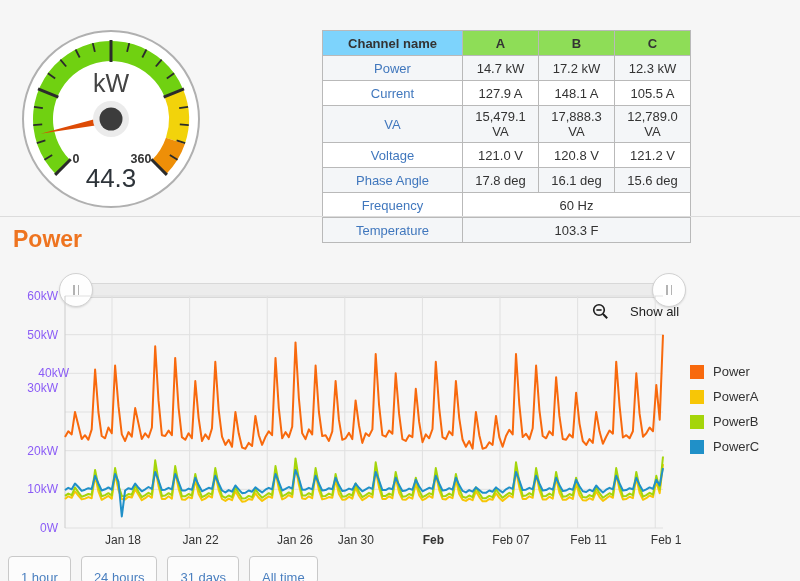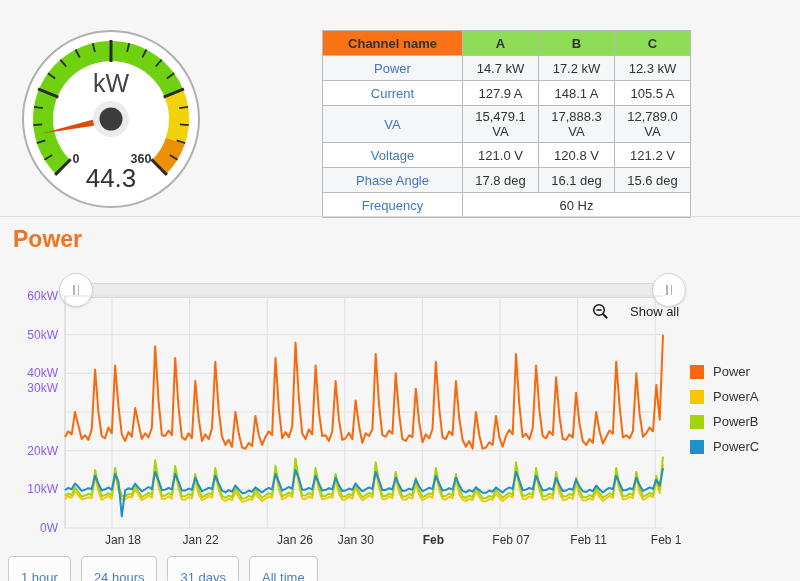--- a/index.html
+++ b/index.html
@@ -91,21 +91,21 @@
 
   <table class="chan-table">
     <colgroup>
         <col class="c-name">
         <col class="c-val">
         <col class="c-val">
         <col class="c-val">
       </colgroup>
     <thead>
         <tr id="chan-head">
-          <th style="background: #f97316;">Channel name</th>
+          <th style="background: #7dd3fc;">Channel name</th>
           <th style="background: rgb(142, 221, 87);">A</th>
           <th style="background: rgb(142, 221, 87);">B</th>
           <th style="background: rgb(142, 221, 87);">C</th>
         </tr>
       </thead>
     <tbody id="chan-body">
         <tr class="stripe">
           <td class="rowlabel">Power</td>
           <td>14.7 kW</td>
           <td>17.2 kW</td>
@@ -131,20 +131,24 @@
         </tr>
         <tr class="stripe">
           <td class="rowlabel">Phase Angle</td>
           <td>17.8 deg</td>
           <td>16.1 deg</td>
           <td>15.6 deg</td>
         </tr>
         <tr>
           <td class="rowlabel">Frequency</td>
           <td colspan="3">60 Hz</td>
+        </tr>
+        <tr class="stripe">
+          <td class="rowlabel">Temperature</td>
+          <td colspan="3">103.3 F</td>
         </tr>
       </tbody>
   </table>
 
   <div class="divider"></div>
 
   <h2 class="section-title" style="margin:0">Power</h2>
 
   <div class="slider-track"></div>
   <div class="slider-handle handle-left">
@@ -174,21 +178,21 @@
       <line x1="590.1999999999999" y1="0" x2="590.1999999999999" y2="232" stroke="#e0e0e0" stroke-width="1"></line>
       <line x1="0" y1="0" x2="0" y2="232" stroke="#cccccc" stroke-width="1"></line>
       <polyline points="0.0,203.0 3.3,200.3 6.7,201.8 10.0,195.3 13.4,199.5 16.7,203.4 20.0,202.6 23.4,201.1 26.7,202.2 30.1,179.8 33.4,195.3 36.7,203.8 40.1,201.8 43.4,199.9 46.8,202.6 50.1,177.9 53.5,194.1 56.8,203.0 60.1,203.4 63.5,200.7 66.8,201.5 70.2,193.3 73.5,198.7 76.8,204.2 80.2,202.2 83.5,199.5 86.9,201.8 90.2,172.1 93.5,189.9 96.9,203.0 100.2,203.0 103.6,200.3 106.9,202.6 110.2,175.9 113.6,192.6 116.9,203.4 120.3,203.8 123.6,201.1 126.9,202.2 130.3,183.7 133.6,198.0 137.0,204.2 140.3,202.6 143.7,199.9 147.0,201.5 150.3,177.9 153.7,194.1 157.0,203.0 160.4,204.9 163.7,202.6 167.0,204.2 170.4,195.3 173.7,201.1 177.1,205.7 180.4,205.3 183.7,203.0 187.1,203.8 190.4,197.2 193.8,201.8 197.1,204.9 200.4,202.6 203.8,200.3 207.1,201.8 210.5,175.9 213.8,192.6 217.2,203.4 220.5,201.8 223.8,199.1 227.2,201.1 230.5,170.1 233.9,188.7 237.2,202.6 240.5,203.0 243.9,200.3 247.2,202.2 250.6,177.9 253.9,194.1 257.2,203.4 260.6,202.6 263.9,201.1 267.3,201.8 270.6,183.7 273.9,198.0 277.3,203.8 280.6,203.4 284.0,200.7 287.3,202.6 290.6,191.4 294.0,199.5 297.3,204.2 300.7,202.2 304.0,199.5 307.4,201.5 310.7,174.0 314.0,191.4 317.4,203.0 320.7,203.0 324.1,200.3 327.4,202.2 330.7,181.7 334.1,196.8 337.4,203.4 340.8,203.8 344.1,201.1 347.4,202.6 350.8,187.5 354.1,199.1 357.5,204.2 360.8,202.6 364.1,199.9 367.5,201.8 370.8,177.9 374.2,194.1 377.5,203.0 380.8,203.4 384.2,200.7 387.5,202.2 390.9,183.7 394.2,198.0 397.6,203.8 400.9,204.9 404.2,202.6 407.6,204.2 410.9,195.3 414.3,201.1 417.6,205.3 420.9,205.3 424.3,203.0 427.6,203.8 431.0,197.2 434.3,201.8 437.6,204.9 441.0,202.2 444.3,199.5 447.7,201.5 451.0,174.0 454.3,191.4 457.7,203.0 461.0,203.0 464.4,200.3 467.7,201.8 471.1,177.9 474.4,194.1 477.7,203.4 481.1,203.4 484.4,200.7 487.8,202.6 491.1,181.7 494.4,196.8 497.8,203.8 501.1,203.8 504.5,201.1 507.8,203.0 511.1,187.5 514.5,199.1 517.8,204.2 521.2,204.5 524.5,202.2 527.8,203.8 531.2,195.3 534.5,201.1 537.9,204.9 541.2,202.6 544.5,199.9 547.9,201.8 551.2,177.9 554.6,194.1 557.9,203.4 561.3,203.0 564.6,200.7 567.9,202.2 571.3,181.7 574.6,196.8 578.0,203.8 581.3,202.2 584.6,199.5 588.0,201.1 591.3,185.6 594.7,197.2 598.0,168.2" fill="none" stroke="#f7c606" stroke-width="2" stroke-linejoin="round"></polyline>
       <polyline points="0.0,199.9 3.3,197.6 6.7,199.1 10.0,191.4 13.4,196.4 16.7,200.7 20.0,199.5 23.4,198.0 26.7,198.7 30.1,174.0 33.4,190.2 36.7,200.3 40.1,199.1 43.4,197.2 46.8,199.5 50.1,172.1 53.5,189.5 56.8,199.9 60.1,200.3 63.5,198.0 66.8,198.7 70.2,189.5 73.5,195.7 76.8,201.1 80.2,199.1 83.5,196.8 86.9,198.7 90.2,164.3 93.5,184.8 96.9,199.9 100.2,199.5 103.6,197.2 106.9,199.1 110.2,170.1 113.6,187.5 116.9,200.3 120.3,200.3 123.6,198.0 126.9,199.5 130.3,177.9 133.6,192.6 137.0,201.1 140.3,199.5 143.7,197.2 147.0,198.7 150.3,172.1 153.7,189.5 157.0,199.9 160.4,201.8 163.7,199.5 167.0,201.1 170.4,191.4 173.7,197.2 177.1,202.6 180.4,202.2 183.7,199.9 187.1,201.1 190.4,193.3 193.8,198.0 197.1,201.8 200.4,199.5 203.8,197.2 207.1,199.1 210.5,170.1 213.8,187.5 217.2,200.3 220.5,198.7 223.8,196.4 227.2,198.4 230.5,162.4 233.9,183.3 237.2,199.5 240.5,199.5 243.9,197.2 247.2,199.1 250.6,172.1 253.9,189.5 257.2,200.3 260.6,199.9 263.9,197.6 267.3,199.1 270.6,177.9 273.9,192.6 277.3,200.7 280.6,200.3 284.0,198.0 287.3,199.5 290.6,187.5 294.0,195.7 297.3,201.1 300.7,199.1 304.0,196.8 307.4,198.7 310.7,166.3 314.0,185.6 317.4,199.9 320.7,199.9 324.1,197.6 327.4,199.1 330.7,175.9 334.1,191.4 337.4,200.7 340.8,200.3 344.1,198.0 347.4,199.5 350.8,181.7 354.1,194.1 357.5,201.1 360.8,199.5 364.1,197.2 367.5,198.7 370.8,172.1 374.2,189.5 377.5,200.3 380.8,199.9 384.2,197.6 387.5,199.5 390.9,177.9 394.2,192.6 397.6,200.7 400.9,201.8 404.2,199.5 407.6,201.1 410.9,191.4 414.3,197.2 417.6,202.2 420.9,202.2 424.3,199.9 427.6,201.1 431.0,193.3 434.3,198.0 437.6,201.8 441.0,199.1 444.3,196.8 447.7,198.7 451.0,166.3 454.3,185.6 457.7,199.9 461.0,199.5 464.4,197.2 467.7,199.1 471.1,172.1 474.4,189.5 477.7,200.3 481.1,199.9 484.4,197.6 487.8,199.5 491.1,175.9 494.4,191.4 497.8,200.7 501.1,200.3 504.5,198.0 507.8,199.5 511.1,181.7 514.5,194.1 517.8,201.1 521.2,201.5 524.5,199.1 527.8,200.7 531.2,191.4 534.5,197.2 537.9,201.8 541.2,199.5 544.5,197.2 547.9,199.1 551.2,172.1 554.6,189.5 557.9,200.3 561.3,199.9 564.6,197.6 567.9,199.1 571.3,175.9 574.6,191.4 578.0,200.7 581.3,199.1 584.6,196.8 588.0,198.7 591.3,179.8 594.7,193.3 598.0,160.5" fill="none" stroke="#a4d50a" stroke-width="2" stroke-linejoin="round"></polyline>
       <polyline points="0.0,194.1 3.3,191.8 6.7,193.3 10.0,187.5 13.4,191.0 16.7,194.9 20.0,193.7 23.4,192.2 26.7,192.9 30.1,179.8 33.4,187.5 36.7,194.5 40.1,193.3 43.4,191.4 46.8,193.7 50.1,177.9 53.5,186.0 56.8,220.4 60.1,194.5 63.5,192.2 66.8,193.3 70.2,187.5 73.5,191.8 76.8,195.3 80.2,193.3 83.5,191.0 86.9,192.9 90.2,175.9 93.5,184.4 96.9,194.1 100.2,193.7 103.6,191.8 106.9,193.3 110.2,177.9 113.6,186.0 116.9,194.5 120.3,194.5 123.6,192.6 126.9,193.7 130.3,181.7 133.6,189.1 137.0,195.3 140.3,193.7 143.7,191.8 147.0,192.9 150.3,179.8 153.7,187.5 157.0,194.5 160.4,196.4 163.7,194.1 167.0,195.7 170.4,189.5 173.7,193.3 177.1,197.2 180.4,196.8 183.7,194.5 187.1,195.7 190.4,191.4 193.8,194.1 197.1,196.4 200.4,193.7 203.8,191.8 207.1,193.3 210.5,177.9 213.8,186.0 217.2,194.5 220.5,192.9 223.8,191.0 227.2,192.6 230.5,174.0 233.9,182.5 237.2,193.7 240.5,193.7 243.9,191.8 247.2,193.3 250.6,179.8 253.9,187.5 257.2,194.5 260.6,194.1 263.9,192.2 267.3,193.3 270.6,181.7 273.9,189.1 277.3,194.9 280.6,194.5 284.0,192.6 287.3,193.7 290.6,187.5 294.0,191.8 297.3,195.3 300.7,193.3 304.0,191.4 307.4,192.9 310.7,175.9 314.0,184.4 317.4,194.1 320.7,194.1 324.1,192.2 327.4,193.3 330.7,181.7 334.1,189.1 337.4,194.9 340.8,194.5 344.1,192.6 347.4,193.7 350.8,183.7 354.1,190.2 357.5,195.3 360.8,193.7 364.1,191.8 367.5,192.9 370.8,179.8 374.2,187.5 377.5,194.5 380.8,194.1 384.2,192.2 387.5,193.7 390.9,181.7 394.2,189.1 397.6,194.9 400.9,196.4 404.2,194.1 407.6,195.7 410.9,191.4 414.3,194.1 417.6,196.8 420.9,196.8 424.3,194.5 427.6,195.7 431.0,191.4 434.3,194.1 437.6,196.4 441.0,193.3 444.3,191.4 447.7,192.9 451.0,175.9 454.3,184.4 457.7,194.1 461.0,193.7 464.4,191.8 467.7,193.3 471.1,179.8 474.4,187.5 477.7,194.5 481.1,194.1 484.4,192.2 487.8,193.7 491.1,181.7 494.4,189.1 497.8,194.9 501.1,194.5 504.5,192.6 507.8,193.7 511.1,183.7 514.5,190.2 517.8,195.3 521.2,196.0 524.5,193.7 527.8,195.3 531.2,189.5 534.5,193.3 537.9,196.4 541.2,193.7 544.5,191.8 547.9,193.3 551.2,179.8 554.6,187.5 557.9,194.5 561.3,194.1 564.6,192.2 567.9,193.3 571.3,181.7 574.6,189.1 578.0,194.9 581.3,193.3 584.6,191.4 588.0,192.9 591.3,183.7 594.7,189.5 598.0,172.1" fill="none" stroke="#2090c8" stroke-width="2" stroke-linejoin="round"></polyline>
       <polyline points="0.0,141.1 3.3,135.3 6.7,138.4 10.0,116.0 13.4,129.5 16.7,143.1 20.0,139.2 23.4,143.8 26.7,133.4 30.1,73.5 33.4,116.0 36.7,140.0 40.1,142.3 43.4,131.5 46.8,137.3 50.1,69.6 53.5,110.2 56.8,138.4 60.1,145.0 63.5,136.1 66.8,140.7 70.2,112.1 73.5,127.6 76.8,143.1 80.2,137.3 83.5,141.5 86.9,131.5 90.2,50.3 93.5,104.4 96.9,139.2 100.2,140.0 103.6,134.6 106.9,139.2 110.2,61.9 113.6,112.1 116.9,141.1 120.3,143.8 123.6,137.3 126.9,142.3 130.3,85.1 133.6,121.8 137.0,145.0 140.3,138.4 143.7,143.1 147.0,132.2 150.3,65.7 153.7,114.1 157.0,140.7 160.4,148.9 163.7,143.8 167.0,150.8 170.4,116.0 173.7,137.3 177.1,151.6 180.4,152.7 183.7,146.9 187.1,150.0 190.4,119.9 193.8,139.2 197.1,148.9 200.4,141.1 203.8,135.3 207.1,139.2 210.5,61.9 213.8,112.1 217.2,142.3 220.5,136.1 223.8,141.1 227.2,130.7 230.5,46.4 233.9,102.5 237.2,137.3 240.5,143.1 243.9,133.4 247.2,138.4 250.6,69.6 253.9,116.0 257.2,140.0 260.6,139.2 263.9,145.0 267.3,135.3 270.6,85.1 273.9,123.7 277.3,143.8 280.6,142.3 284.0,136.9 287.3,143.1 290.6,104.4 294.0,129.5 297.3,146.9 300.7,137.3 304.0,140.0 307.4,133.4 310.7,58.0 314.0,108.3 317.4,139.2 320.7,140.7 324.1,134.6 327.4,137.7 330.7,77.3 334.1,117.9 337.4,143.1 340.8,145.0 344.1,139.2 347.4,141.1 350.8,92.8 354.1,125.7 357.5,146.2 360.8,138.4 364.1,142.3 367.5,133.0 370.8,65.7 374.2,112.1 377.5,141.1 380.8,143.1 384.2,135.3 387.5,139.2 390.9,85.1 394.2,121.8 397.6,143.8 400.9,150.8 404.2,145.0 407.6,152.7 410.9,116.0 414.3,139.2 417.6,152.7 420.9,151.6 424.3,146.2 427.6,148.9 431.0,119.9 434.3,141.1 437.6,150.8 441.0,140.0 444.3,133.8 447.7,138.4 451.0,58.0 454.3,108.3 457.7,141.1 461.0,137.7 464.4,143.1 467.7,132.2 471.1,69.6 474.4,114.1 477.7,140.0 481.1,142.3 484.4,135.3 487.8,139.2 491.1,81.2 494.4,119.9 497.8,143.1 501.1,143.8 504.5,138.4 507.8,141.5 511.1,96.7 514.5,127.6 517.8,145.0 521.2,148.9 524.5,143.1 527.8,146.9 531.2,116.0 534.5,135.3 537.9,147.7 541.2,140.7 544.5,134.6 547.9,137.7 551.2,65.7 554.6,110.2 557.9,141.5 561.3,139.2 564.6,142.3 567.9,135.3 571.3,77.3 574.6,117.9 578.0,140.7 581.3,137.3 584.6,131.5 588.0,135.3 591.3,88.9 594.7,123.7 598.0,38.7" fill="none" stroke="#f8690d" stroke-width="2" stroke-linejoin="round"></polyline>
     </svg>
   <div id="ylabels">
       <div class="ylabel" style="top: 296px;">60kW</div>
       <div class="ylabel" style="top: 334.667px;">50kW</div>
-      <div class="ylabel" style="top: 373.333px;">40kW</div>
+      <div class="ylabel" style="top: 373.333px; padding-left: 11px;">40kW</div>
       <div class="ylabel" style="top: 388px;">30kW</div>
       <div class="ylabel" style="top: 450.667px;">20kW</div>
       <div class="ylabel" style="top: 489.333px;">10kW</div>
       <div class="ylabel" style="top: 528px;">0W</div>
     </div>
   <div id="xlabels">
       <div class="xlabel" style="left: 112px;">Jan 18</div>
       <div class="xlabel" style="left: 189.6px;">Jan 22</div>
       <div class="xlabel" style="left: 284px;">Jan 26</div>
       <div class="xlabel" style="left: 344.8px; text-align: right;">Jan 30</div>

